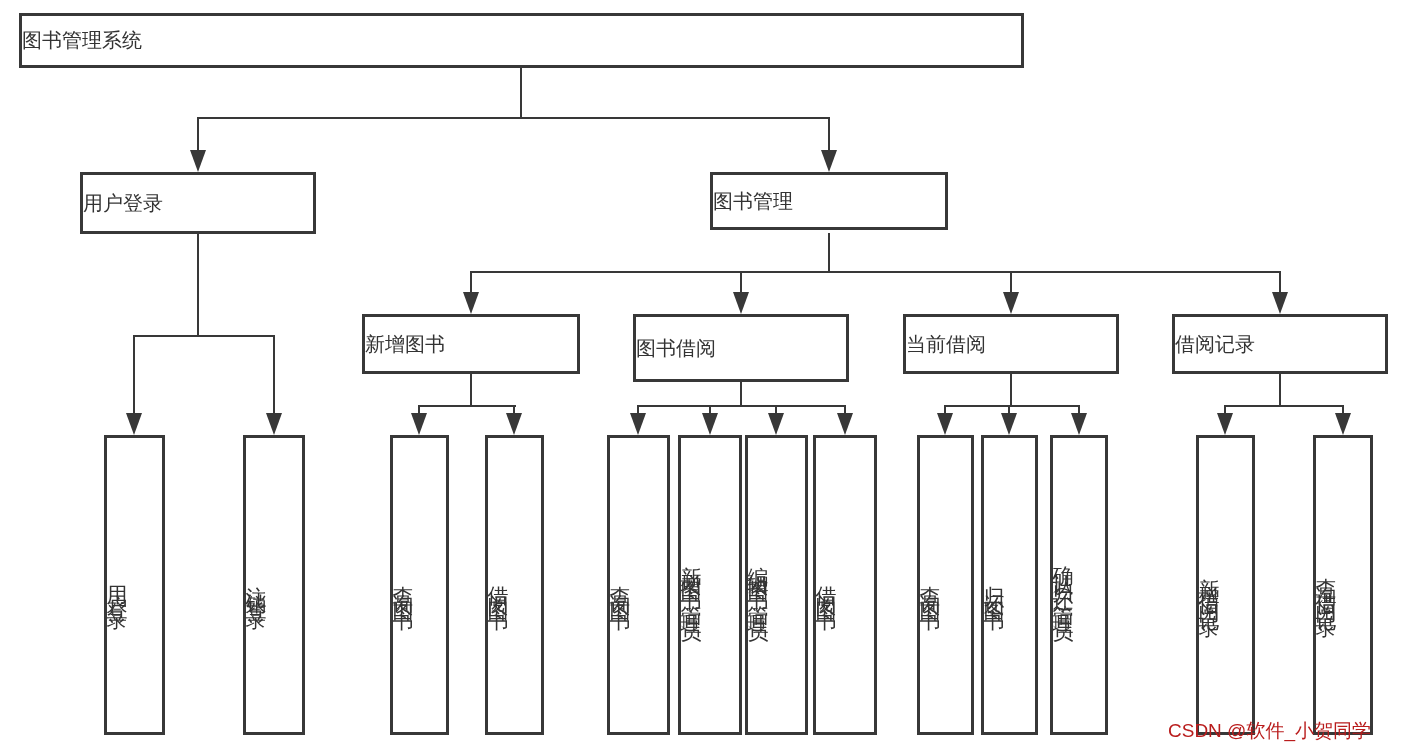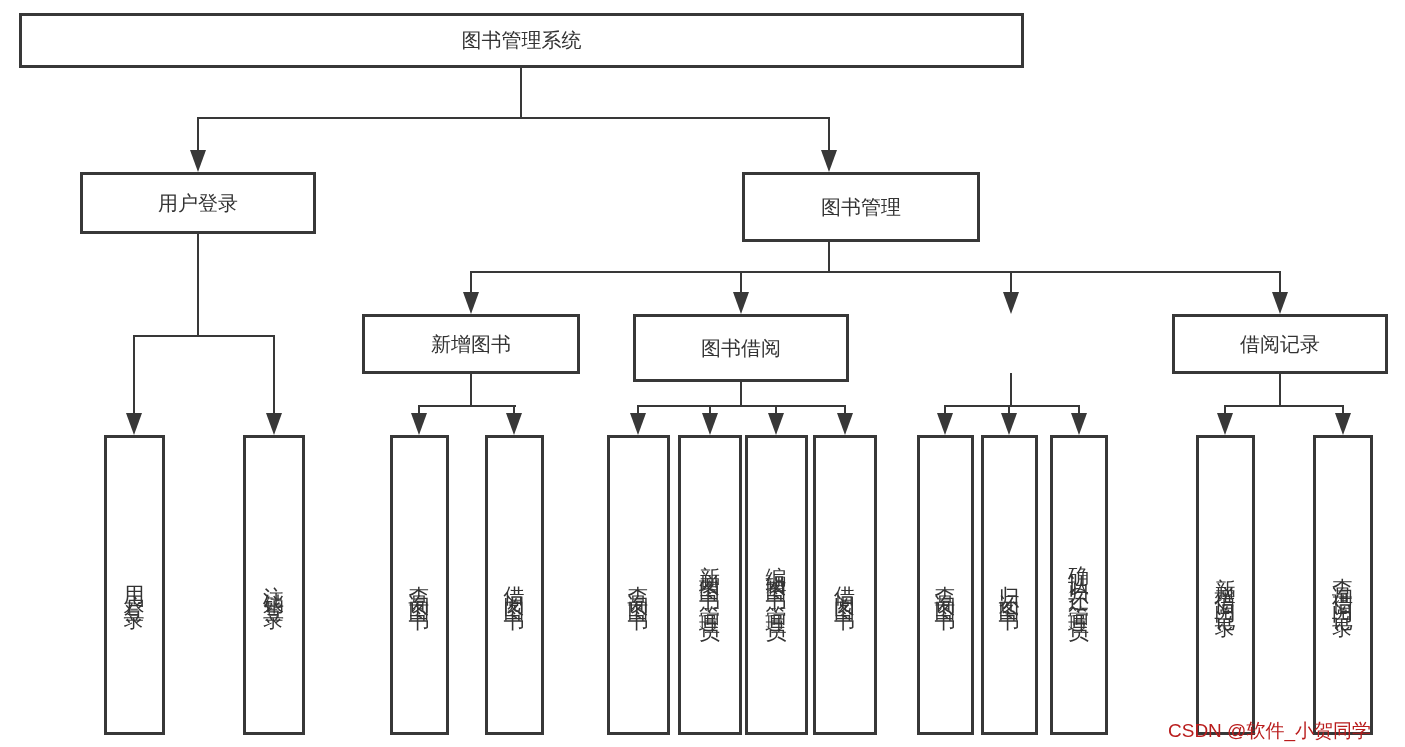--- a/index.html
+++ b/index.html
@@ -4,21 +4,21 @@
 <style>
   html,body { margin:0; padding:0; background:#ffffff; }
   .stage {
     position:relative; width:1405px; height:747px; background:#ffffff;
     font-family:"Liberation Sans","DejaVu Sans",sans-serif; color:#333333;
     overflow:hidden;
   }
   .node {
     position:absolute; box-sizing:border-box;
     border:3px solid #383838; background:#ffffff;
-    display:flex; align-items:center; justify-content:center;
+    display:flex; align-items:center; justify-content:flex-start;
     font-size:20px; color:#333333; z-index:1;
   }
   .node .lbl { white-space:nowrap; }
   .vnode .lbl {
     writing-mode:vertical-rl; text-orientation:mixed;
     letter-spacing:8px; line-height:1; font-size:21px;
   }
   .hline, .vline { position:absolute; background:#383838; z-index:0; }
   .arrow {
     position:absolute; width:0; height:0; z-index:0;
@@ -42,21 +42,21 @@
   <div class="vline" style="left:520px; top:67px; width:2px; height:52px;"></div>
   <div class="hline" style="left:197px; top:117px; width:633px; height:2px;"></div>
   <div class="vline" style="left:197px; top:117px; width:2px; height:36px;"></div>
   <div class="vline" style="left:828px; top:117px; width:2px; height:36px;"></div>
   <div class="arrow" style="left:190px; top:150px;"></div>
   <div class="arrow" style="left:821px; top:150px;"></div>
 
   <div class="node" style="left:80px; top:172px; width:236px; height:62px;">
     <span class="lbl">用户登录</span>
   </div>
-  <div class="node" style="left:710px; top:172px; width:238px; height:70px;margin-left:32px;">
+  <div class="node" style="left:710px; top:172px; width:238px; height:58px;">
     <span class="lbl">图书管理</span>
   </div>
 
   <div class="vline" style="left:197px; top:233px; width:2px; height:104px;"></div>
   <div class="hline" style="left:133px; top:335px; width:142px; height:2px;"></div>
   <div class="vline" style="left:133px; top:335px; width:2px; height:80px;"></div>
   <div class="vline" style="left:273px; top:335px; width:2px; height:80px;"></div>
   <div class="arrow" style="left:126px; top:413px;"></div>
   <div class="arrow" style="left:266px; top:413px;"></div>
 
@@ -69,20 +69,23 @@
   <div class="arrow" style="left:463px; top:292px;"></div>
   <div class="arrow" style="left:733px; top:292px;"></div>
   <div class="arrow" style="left:1003px; top:292px;"></div>
   <div class="arrow" style="left:1272px; top:292px;"></div>
 
   <div class="node" style="left:362px; top:314px; width:218px; height:60px;">
     <span class="lbl">新增图书</span>
   </div>
   <div class="node" style="left:633px; top:314px; width:216px; height:68px;">
     <span class="lbl">图书借阅</span>
+  </div>
+  <div class="node" style="left:903px; top:314px; width:216px; height:60px;">
+    <span class="lbl">当前借阅</span>
   </div>
   <div class="node" style="left:1172px; top:314px; width:216px; height:60px;">
     <span class="lbl">借阅记录</span>
   </div>
 
   <div class="vline" style="left:470px; top:373px; width:2px; height:34px;"></div>
   <div class="hline" style="left:418px; top:405px; width:98px; height:2px;"></div>
   <div class="vline" style="left:418px; top:405px; width:2px; height:10px;"></div>
   <div class="vline" style="left:513px; top:405px; width:2px; height:10px;"></div>
   <div class="arrow" style="left:411px; top:413px;"></div>

